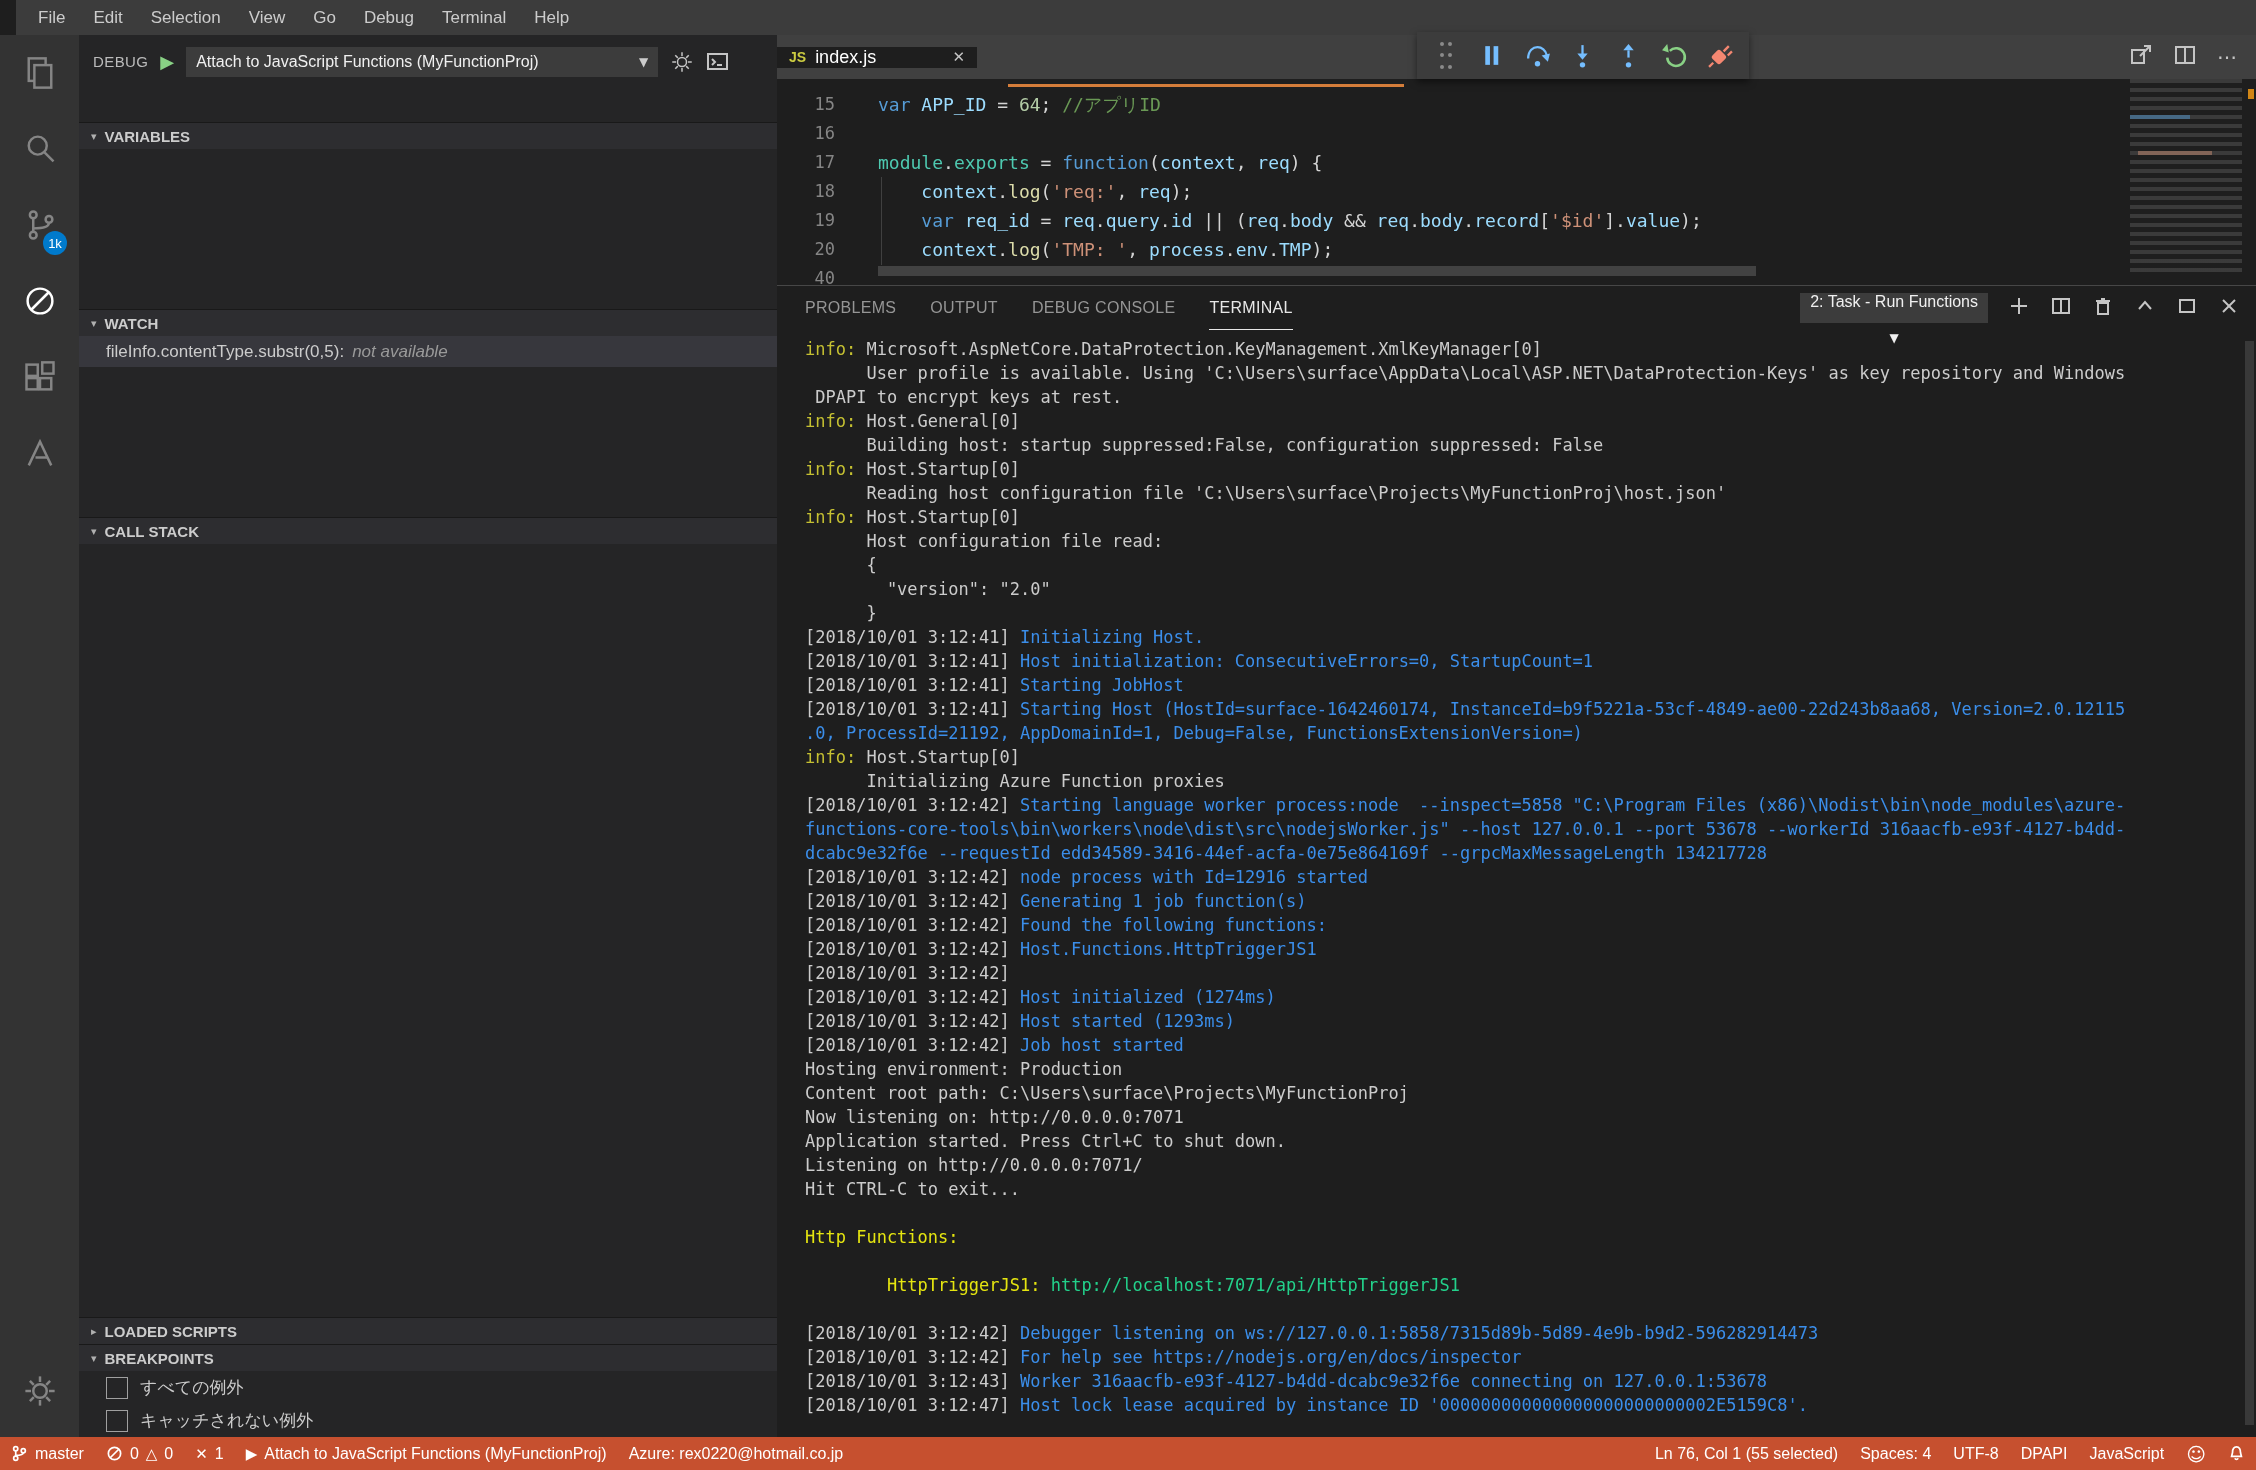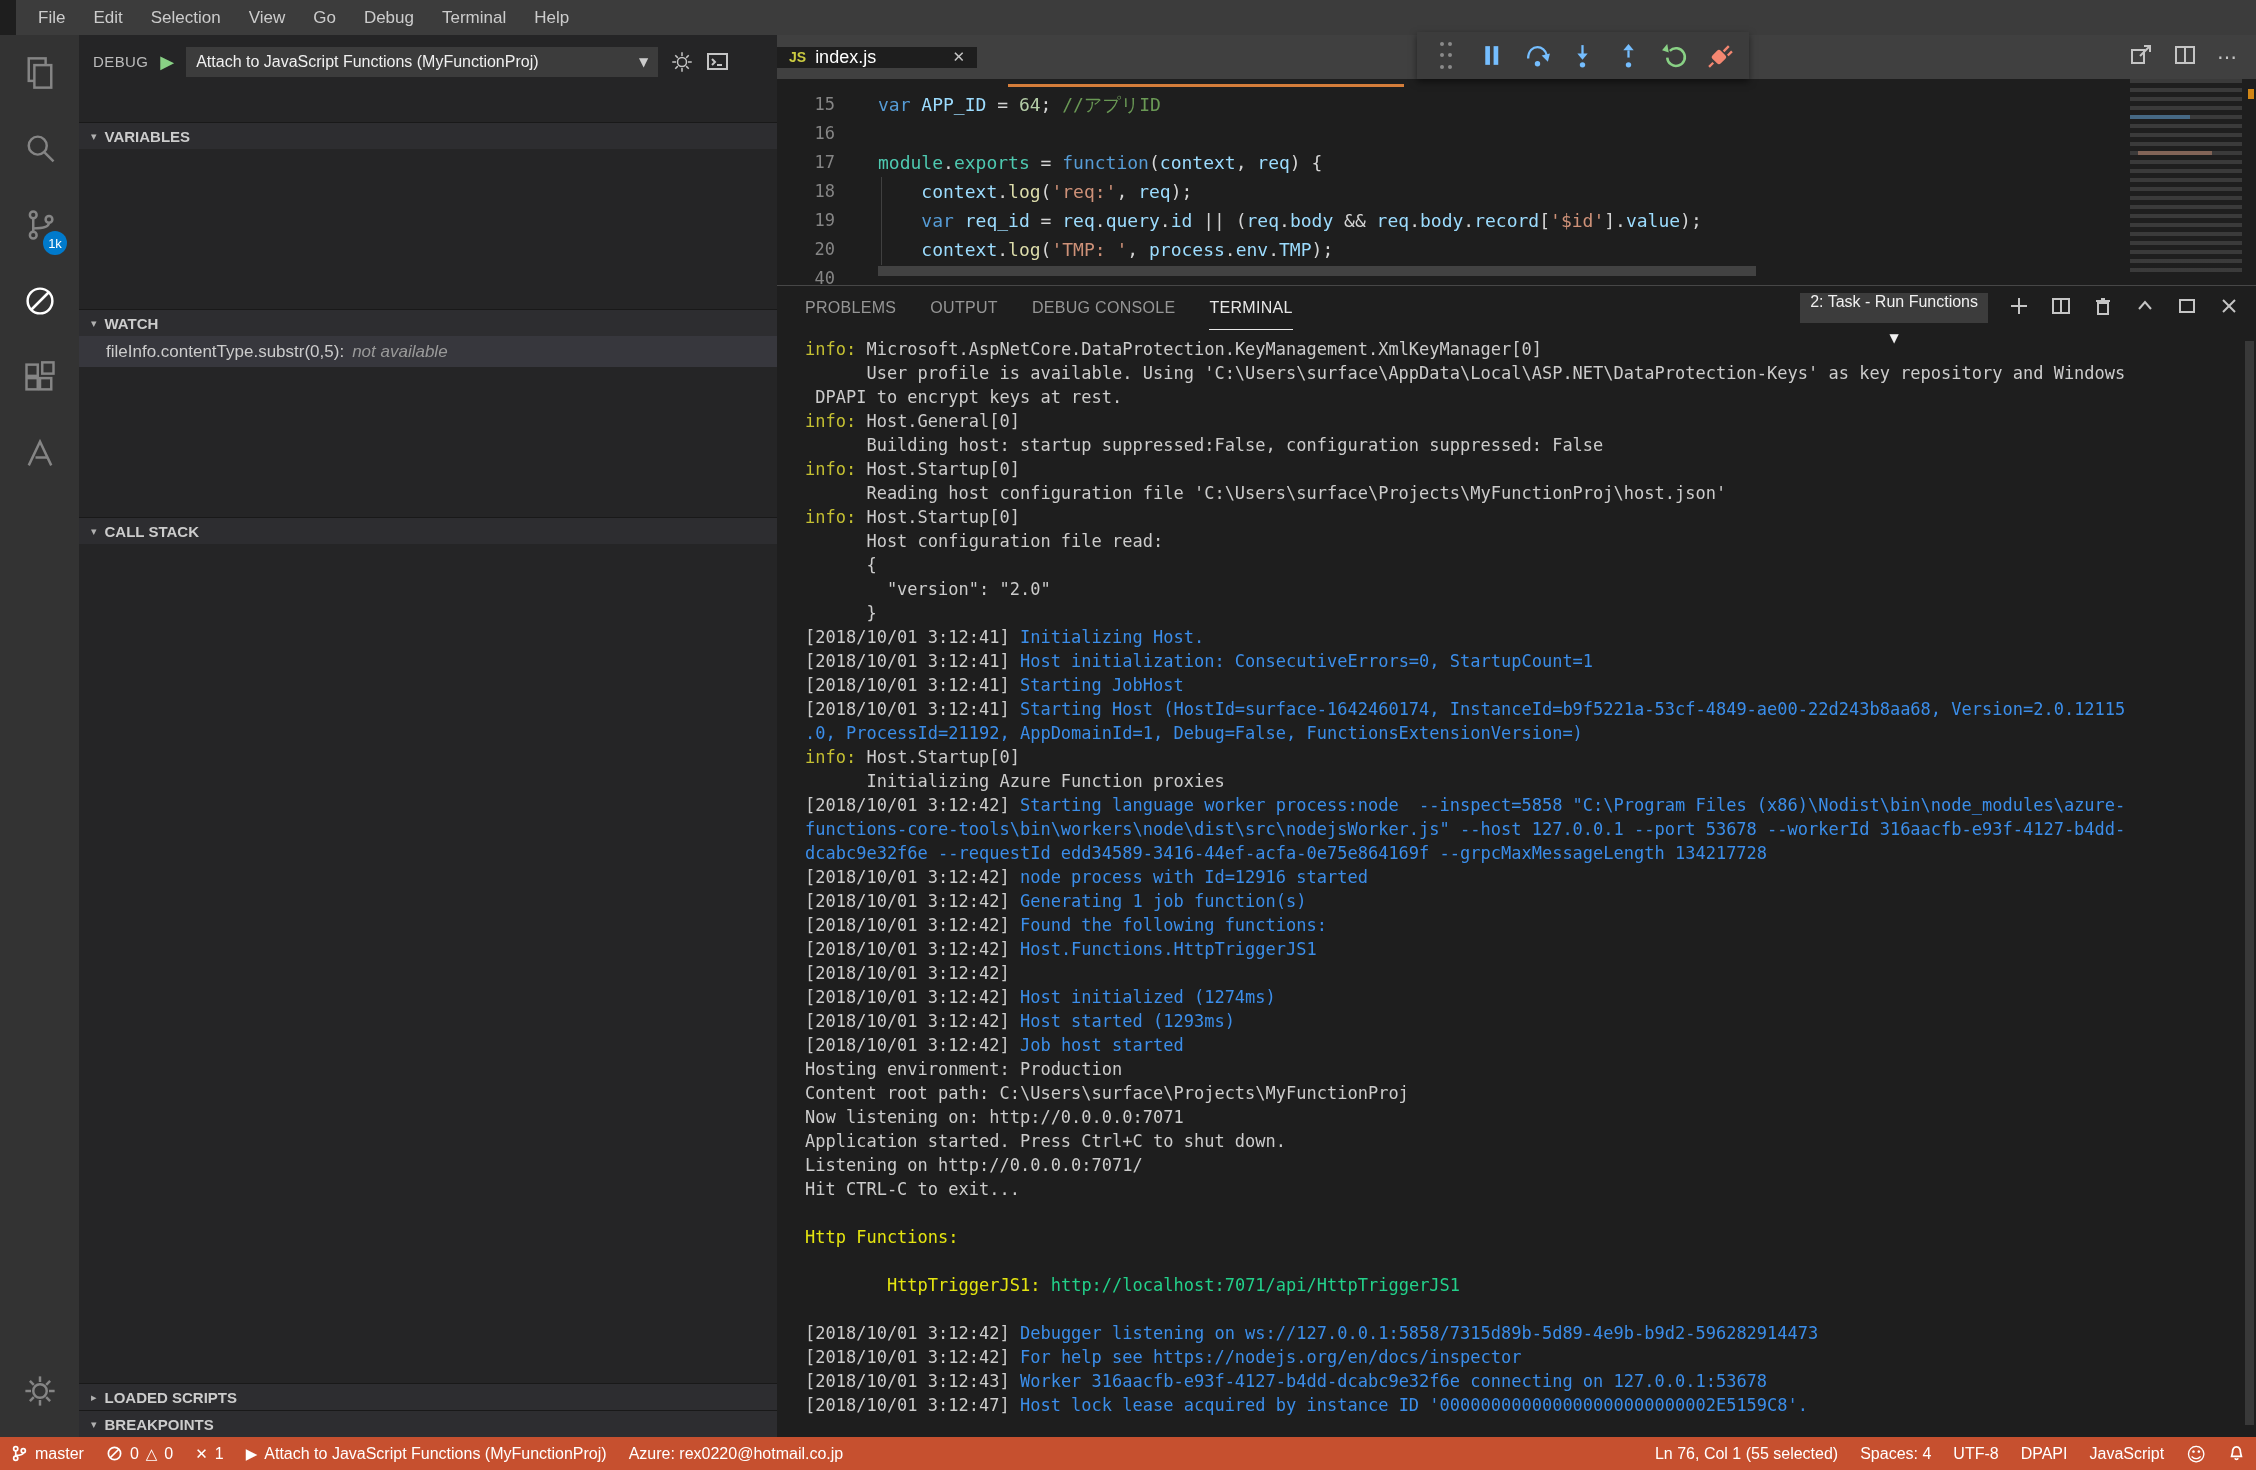--- a/index.html
+++ b/index.html
@@ -232,20 +232,30 @@
     <div class="grow"></div>
 
     <div class="section-h">
       <span class="caret glyph">▸</span>
       <span>LOADED SCRIPTS</span>
     </div>
     <div class="section-h">
       <span class="caret glyph">▾</span>
       <span>BREAKPOINTS</span>
     </div>
+    <div>
+        <div class="bp-row">
+          <span class="bp-check"></span>
+          <span>すべての例外</span>
+        </div>
+        <div class="bp-row">
+          <span class="bp-check"></span>
+          <span>キャッチされない例外</span>
+        </div>
+      </div>
   </div>
 
   <div class="tabbar">
     <div class="tab">
       <span class="js-badge">JS</span>
       <span>index.js</span>
       <span class="tab-close glyph">✕</span>
     </div>
     <div class="tab-actions">
       <span>

